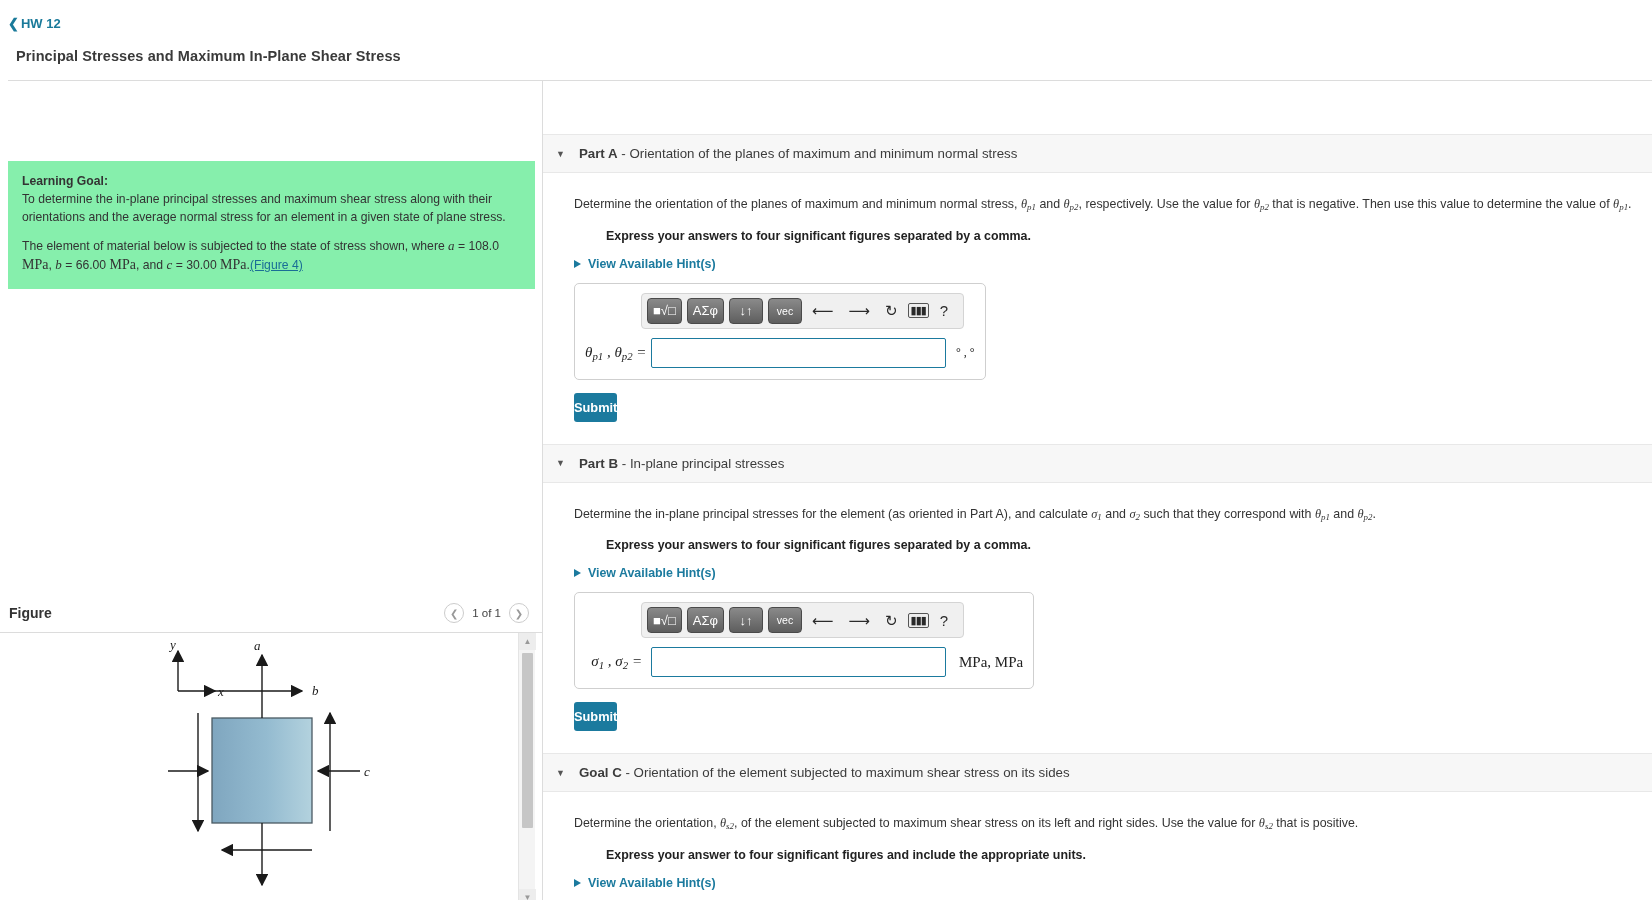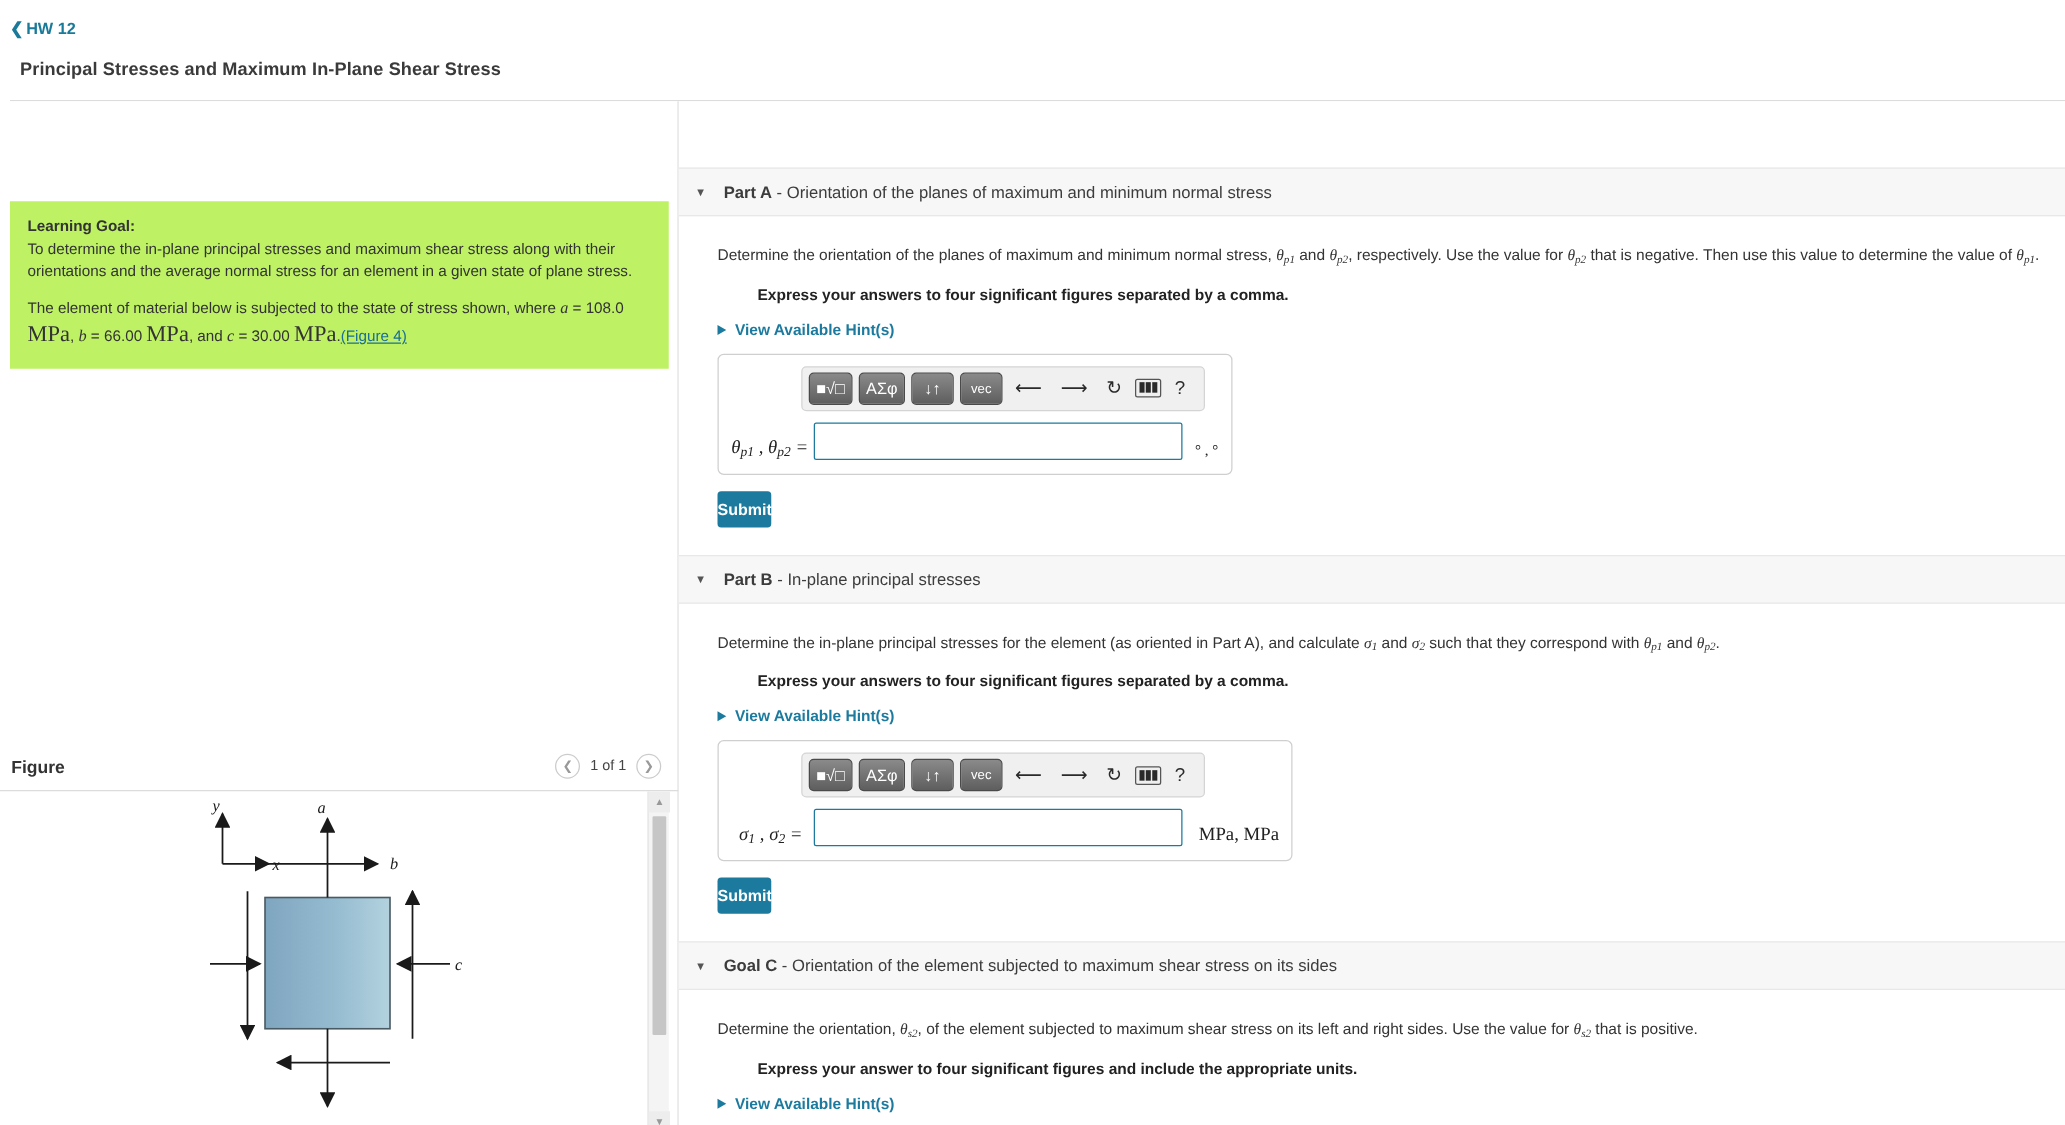--- a/index.html
+++ b/index.html
@@ -37,29 +37,29 @@
   .left-col {
     width: 543px; position: relative;
     border-right: 1px solid #dcdcdc;
     background: #ffffff;
   }
   .right-col { flex: 1; position: relative; background: #ffffff; }
 
   
   .learning-goal {
     position: absolute; left: 8px; top: 80px; width: 527px;
-    background: #bef264;
+    background: #86efac;
     padding: 12px 14px 14px 14px;
     font-size: 12.2px; line-height: 1.42; color: #333;
   }
   .lg-title { font-weight: bold; margin-bottom: 1px; }
   .lg-p { margin: 0; }
   .lg-p2 { margin: 11px 0 0 0; }
   .mathvar { font-family: "Liberation Serif", serif; font-style: italic; font-size: 13px; }
-  .mathunit { font-family: "Liberation Serif", serif; font-size: 18px; }
+  .mathunit { font-family: "Liberation Serif", serif; font-size: 14px; }
   .fig-link { color: #1a6e96; text-decoration: underline; cursor: pointer; }
 
   
   .figure-head {
     position: absolute; left: 0; top: 513px; width: 543px;
     height: 38px;
     display: flex; align-items: center;
   }
   .figure-label {
     font-size: 14px; font-weight: bold; color: #333; margin-left: 9px;
@@ -152,21 +152,21 @@
     cursor: pointer; padding: 0 5px;
   }
   .mbtn.small-lbl { font-size: 10.5px; }
   .ticon { color: #2a2a2a; font-size: 15px; cursor: pointer; padding: 0 5px; line-height: 1; }
   .ticon.kb {
     font-size: 11px; letter-spacing: -1px;
     border: 1px solid #555; border-radius: 2px;
     padding: 1px 2px; background: #efefef;
   }
   .ticon.qm { font-size: 15px; padding: 0 6px; }
-  .ans-row { display: flex; align-items: flex-end; margin-top: 9px; }
+  .ans-row { display: flex; align-items: center; margin-top: 9px; }
   .ans-lbl {
     font-family: "Liberation Serif", serif; font-style: italic;
     font-size: 15px; color: #222; width: 66px; text-align: right;
     padding-right: 9px; white-space: nowrap;
   }
   .ans-input {
     height: 30px; border: 1px solid #1b7a9e; background: #fff;
     border-radius: 2px; outline: none;
     font-family: "Liberation Serif", serif; font-size: 16px;
     padding: 0 7px; color: #333;

